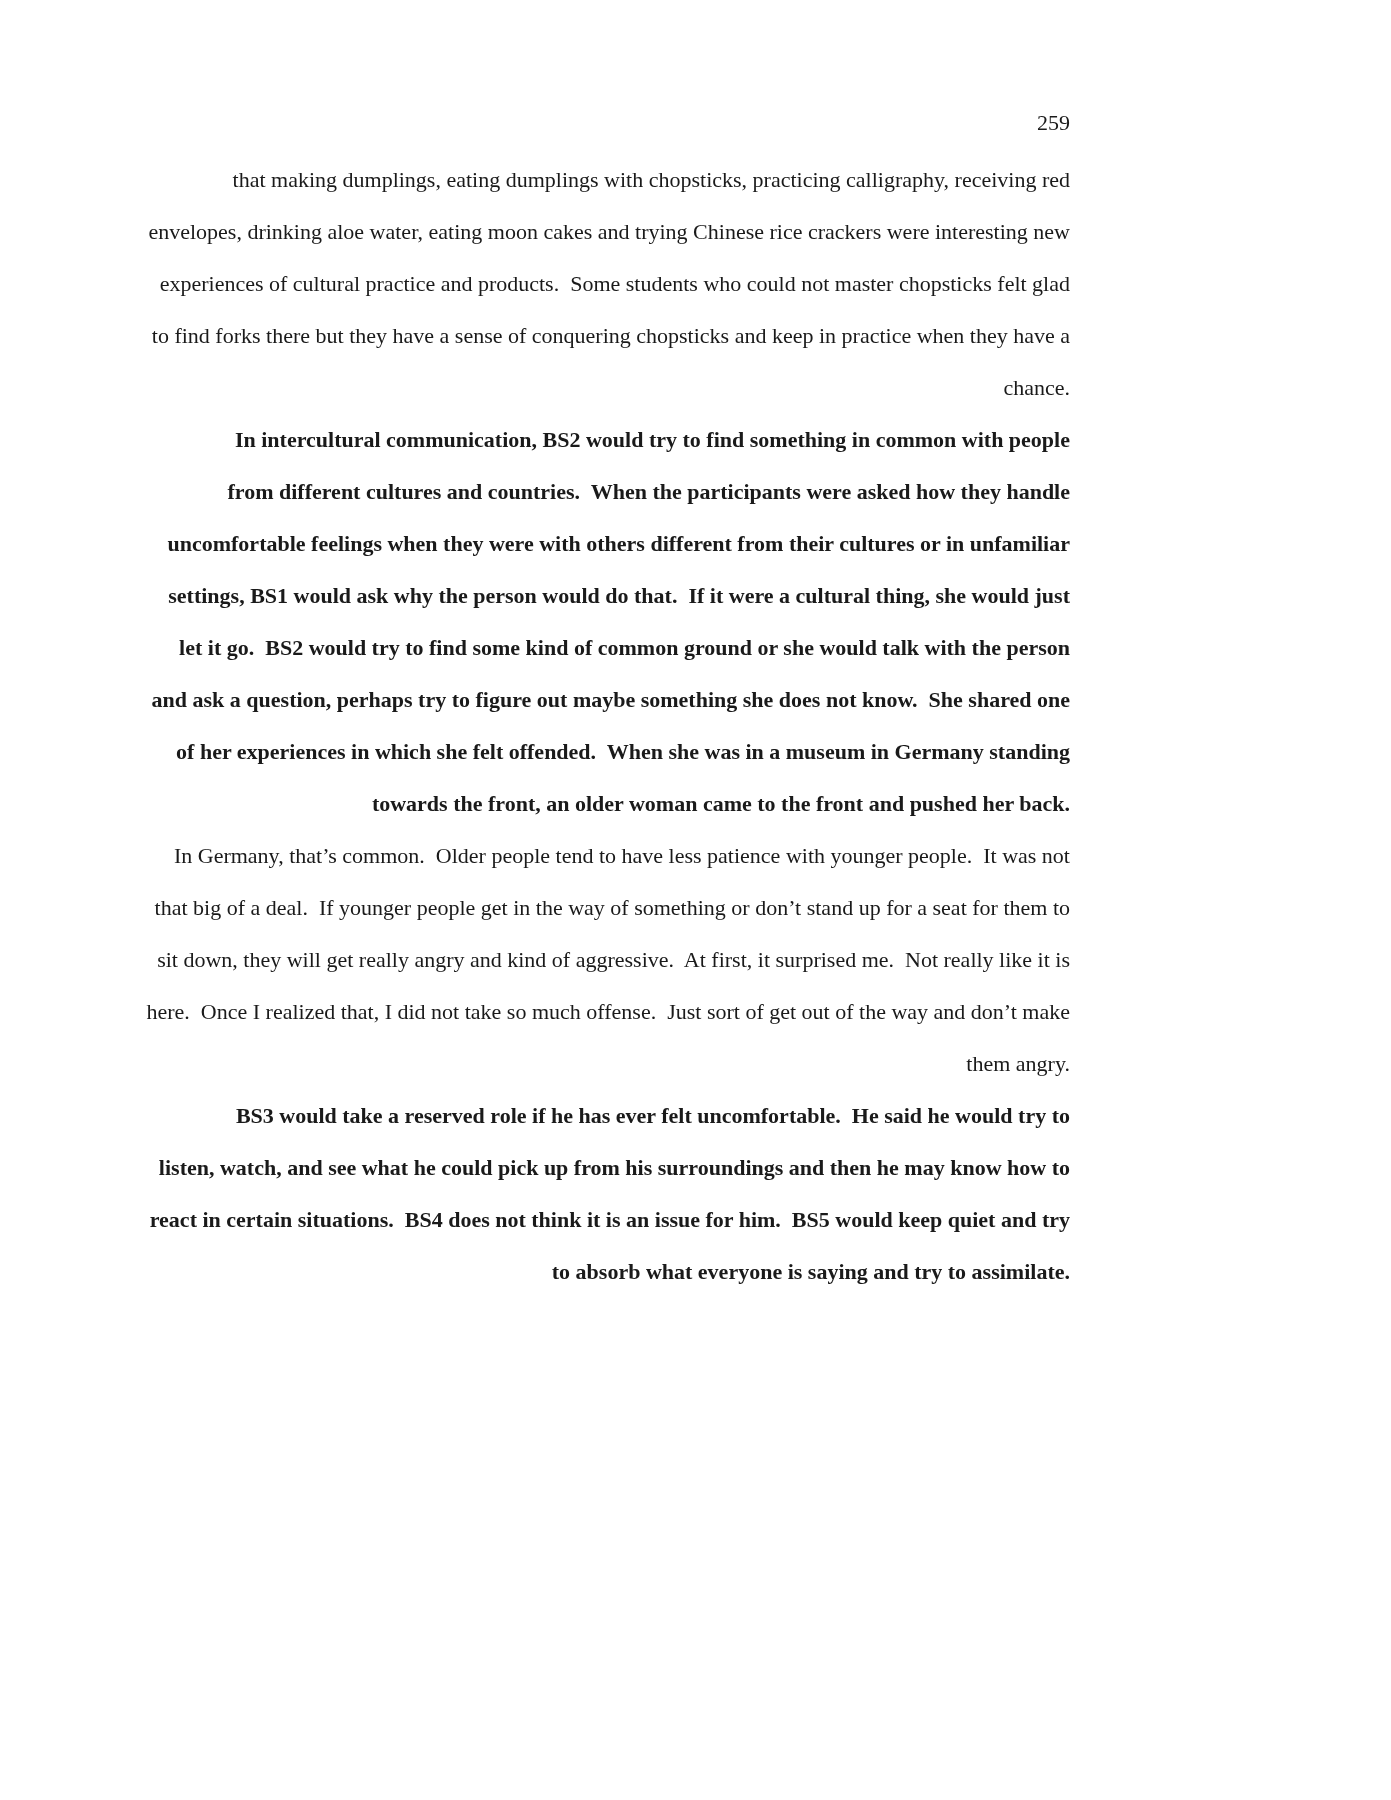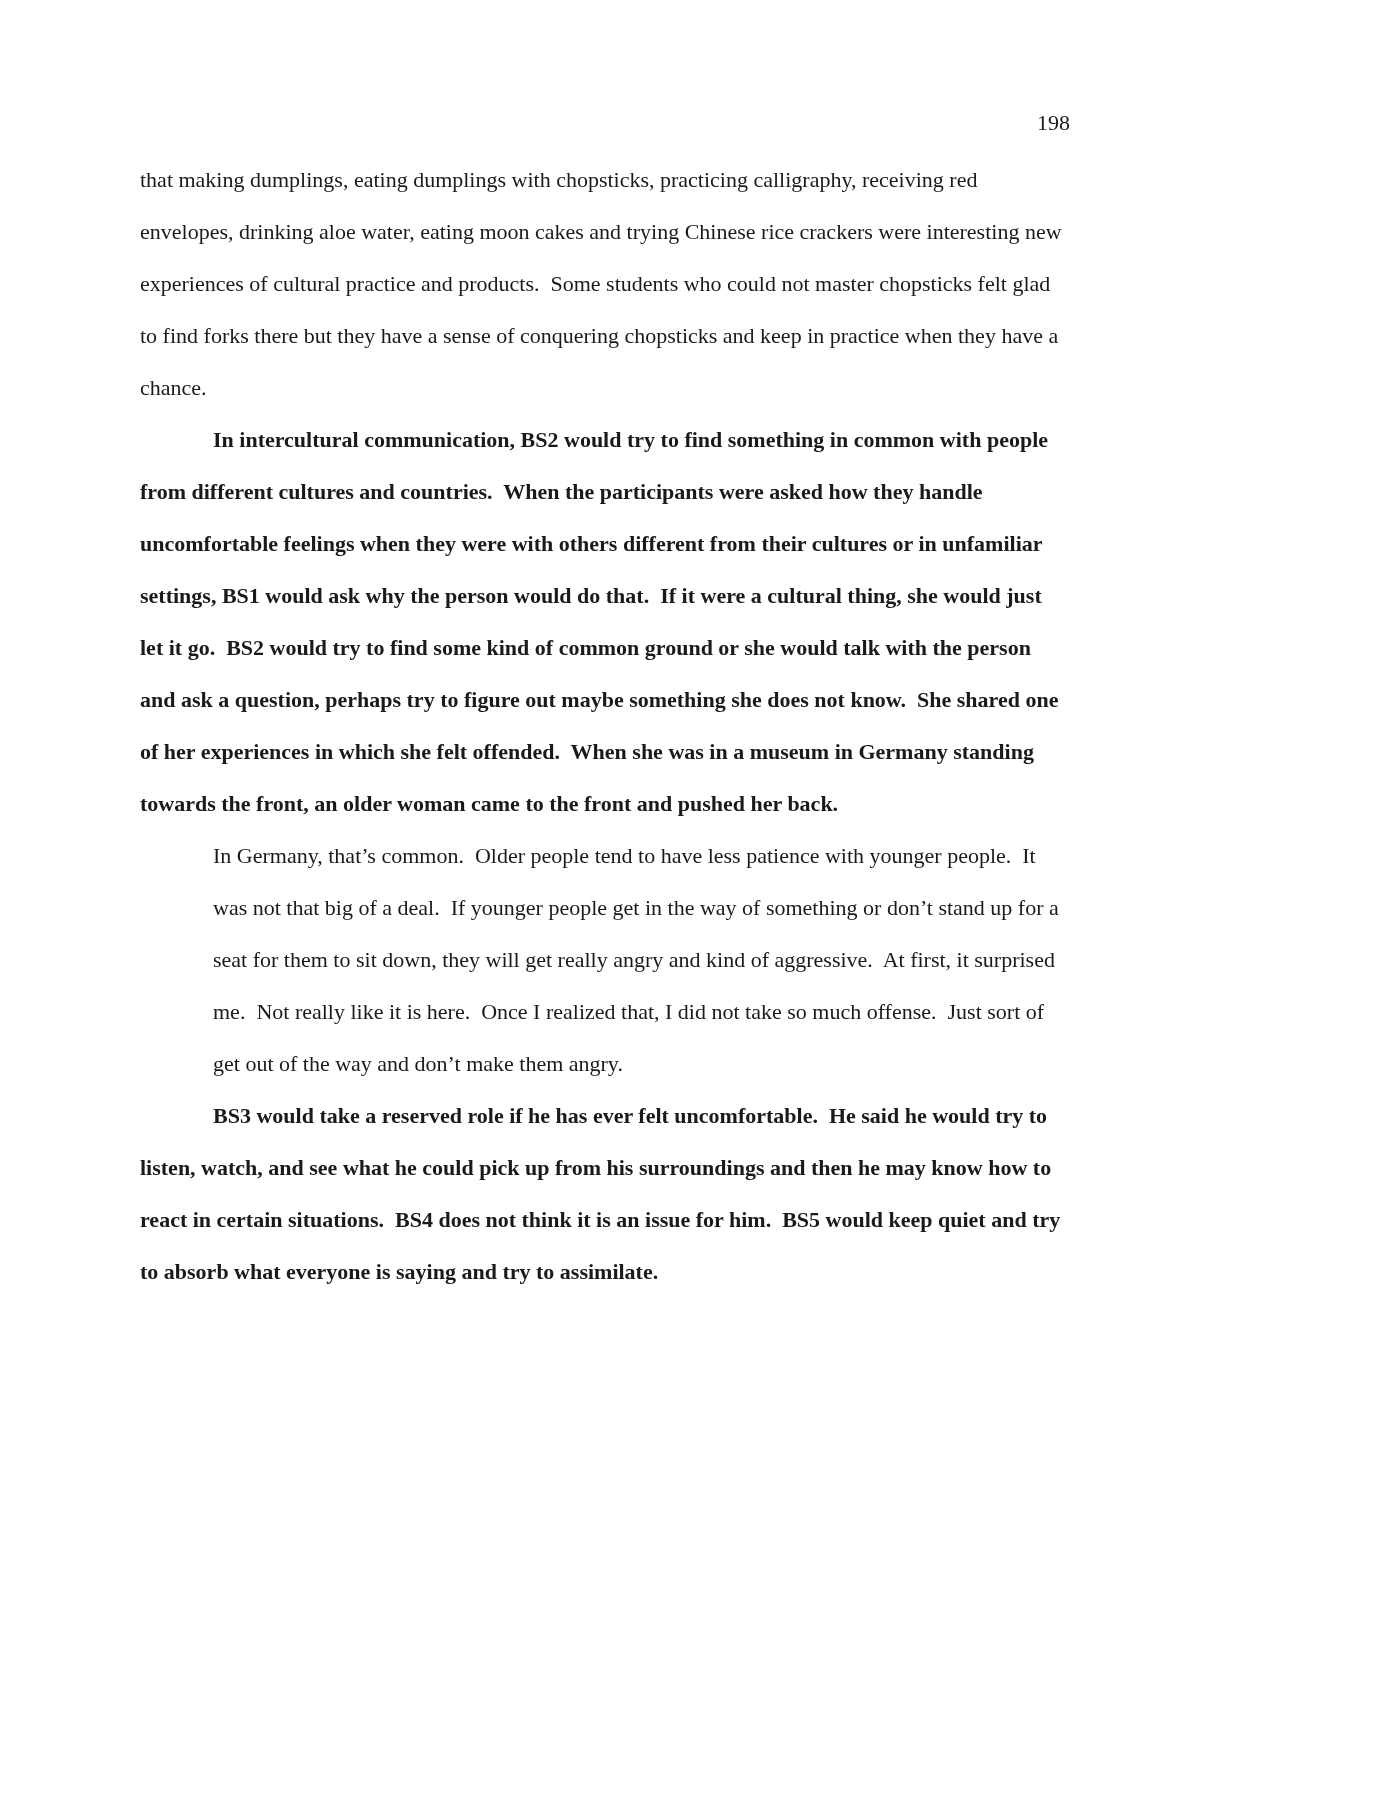--- a/index.html
+++ b/index.html
@@ -25,36 +25,35 @@
     width: 1070px; 
   }
   .page-number {
     text-align: right;
     line-height: 30px;
     margin: 0 0 16px 0;
   }
   p.para {
     margin: 0;
     white-space: pre-wrap;
-    text-align: left;
+    text-align: right;
   }
   p.para.indent {
     text-indent: 73px;
     font-weight: bold;
   }
   p.para.quote {
-    margin-left: 73px;
   }
 </style>
 </head>
 <body>
 
 <div class="page">
   <div class="content">
-    <div class="page-number">198</div>
+    <div class="page-number">259</div>
 
     <p class="para">that making dumplings, eating dumplings with chopsticks, practicing calligraphy, receiving red envelopes, drinking aloe water, eating moon cakes and trying Chinese rice crackers were interesting new experiences of cultural practice and products.  Some students who could not master chopsticks felt glad to find forks there but they have a sense of conquering chopsticks and keep in practice when they have a chance.</p>
 
     <p class="para indent">In intercultural communication, BS2 would try to find something in common with people from different cultures and countries.  When the participants were asked how they handle uncomfortable feelings when they were with others different from their cultures or in unfamiliar settings, BS1 would ask why the person would do that.  If it were a cultural thing, she would just let it go.  BS2 would try to find some kind of common ground or she would talk with the person and ask a question, perhaps try to figure out maybe something she does not know.  She shared one of her experiences in which she felt offended.  When she was in a museum in Germany standing towards the front, an older woman came to the front and pushed her back.</p>
 
     <p class="para quote">In Germany, that’s common.  Older people tend to have less patience with younger people.  It was not that big of a deal.  If younger people get in the way of something or don’t stand up for a seat for them to sit down, they will get really angry and kind of aggressive.  At first, it surprised me.  Not really like it is here.  Once I realized that, I did not take so much offense.  Just sort of get out of the way and don’t make them angry.</p>
 
     <p class="para indent">BS3 would take a reserved role if he has ever felt uncomfortable.  He said he would try to listen, watch, and see what he could pick up from his surroundings and then he may know how to react in certain situations.  BS4 does not think it is an issue for him.  BS5 would keep quiet and try to absorb what everyone is saying and try to assimilate.</p>
   </div>
 </div>

